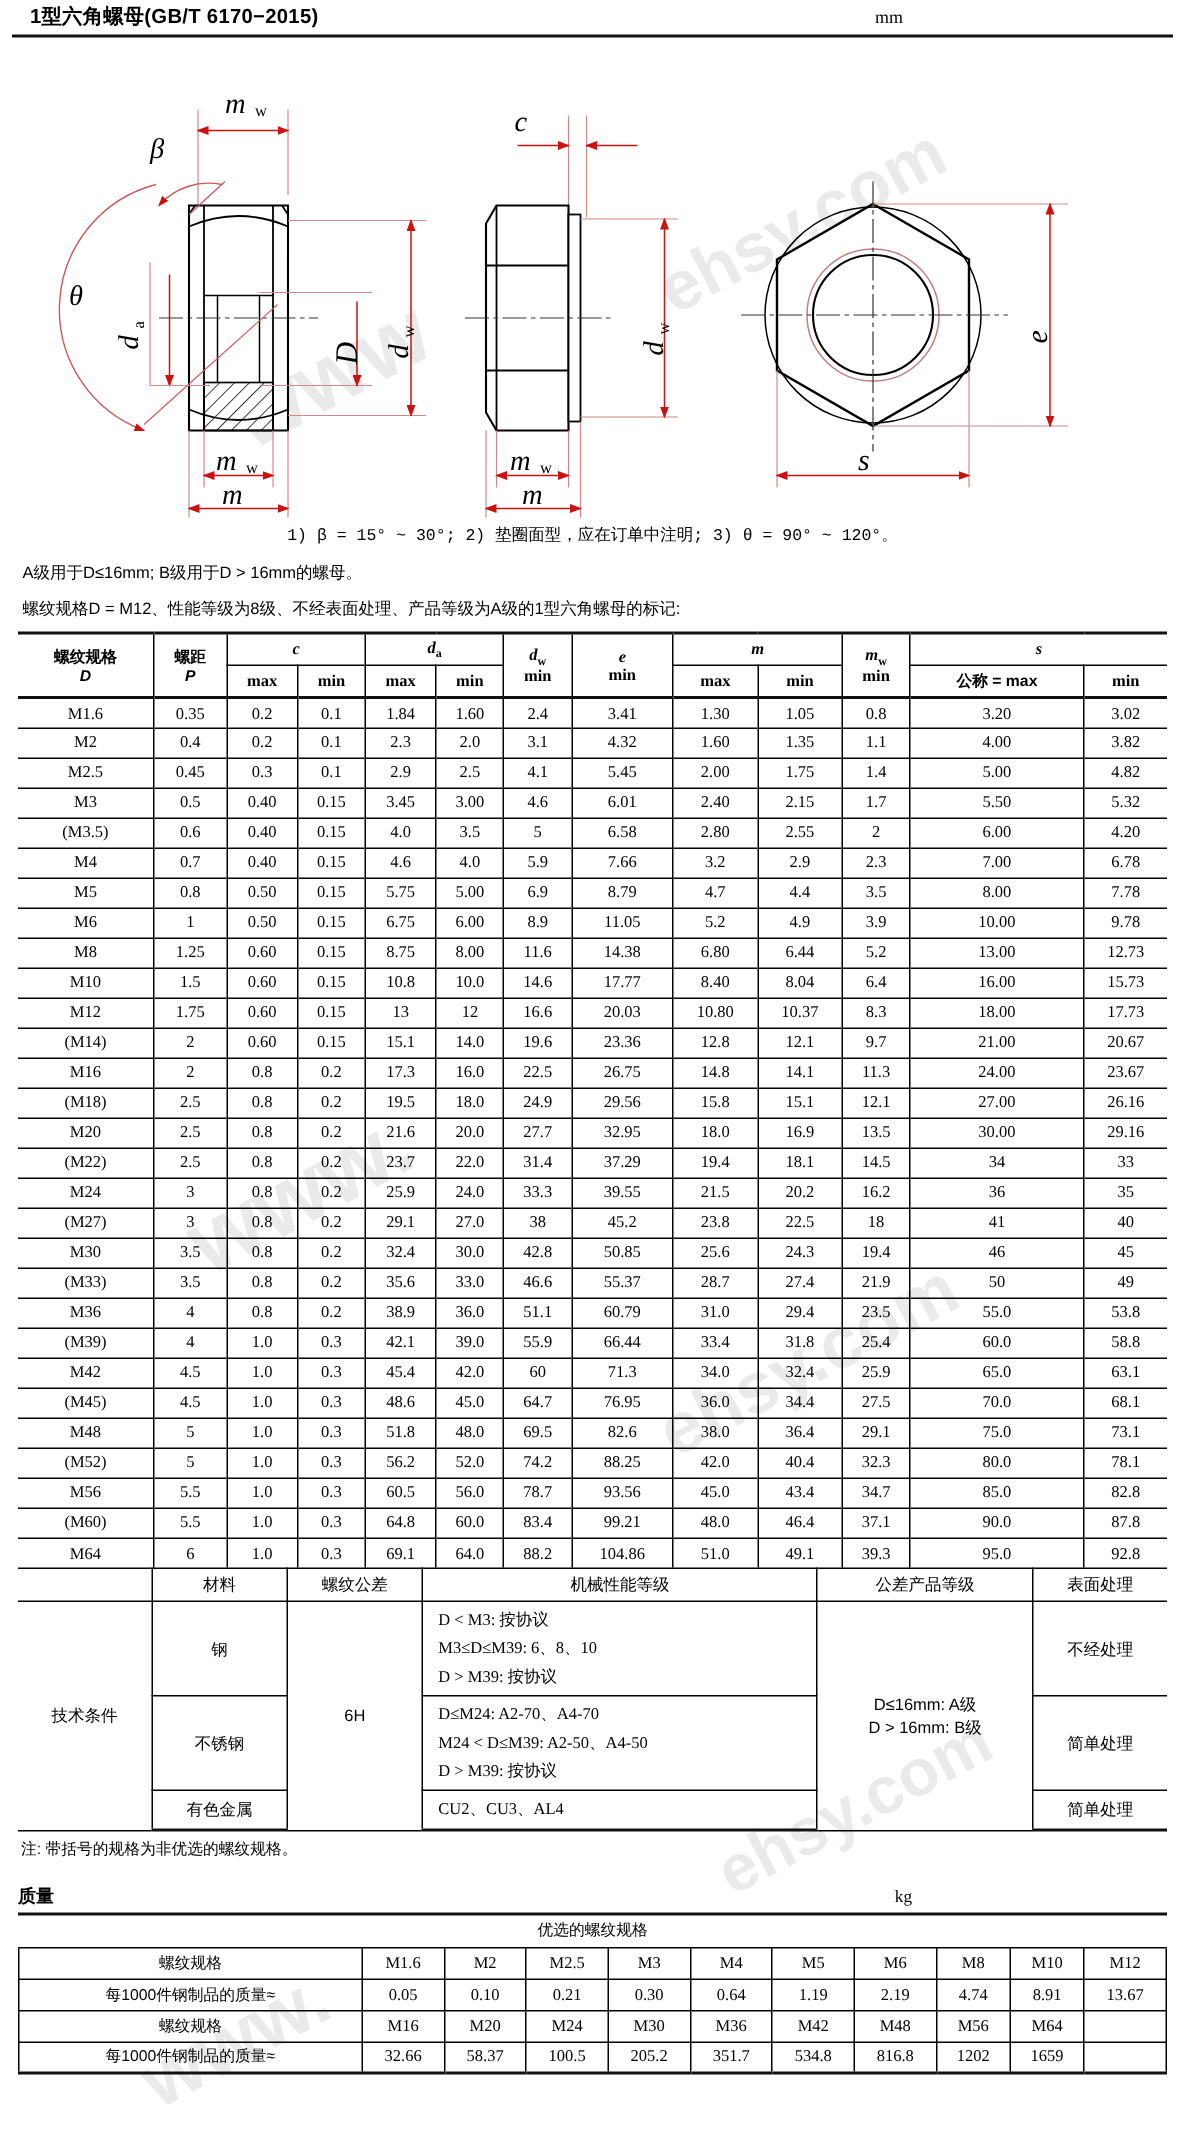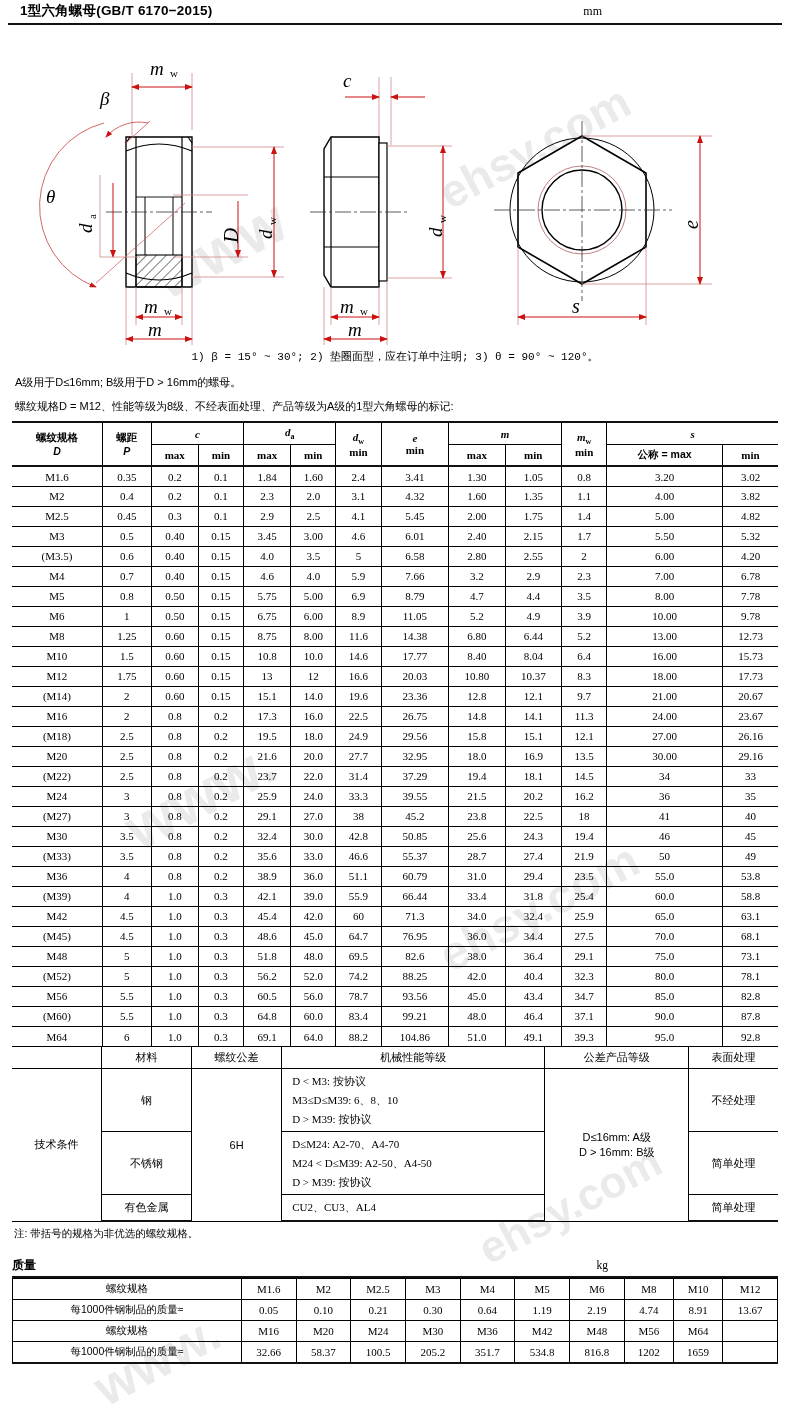--- a/index.html
+++ b/index.html
@@ -890,20 +890,23 @@
 <div class="note-small">注: 带括号的规格为非优选的螺纹规格。</div>
 
 <div class="mass-head">
   <div class="lbl">质量</div>
   <div class="unit">kg</div>
 </div>
 
 <table class="mass-tbl">
   <tbody id="mass-body">
       <tr>
+        <td colspan="11" class="grouphdr">优选的螺纹规格</td>
+      </tr>
+      <tr>
         <td class="cnlbl">螺纹规格</td>
         <td>M1.6</td>
         <td>M2</td>
         <td>M2.5</td>
         <td>M3</td>
         <td>M4</td>
         <td>M5</td>
         <td>M6</td>
         <td>M8</td>
         <td>M10</td>

